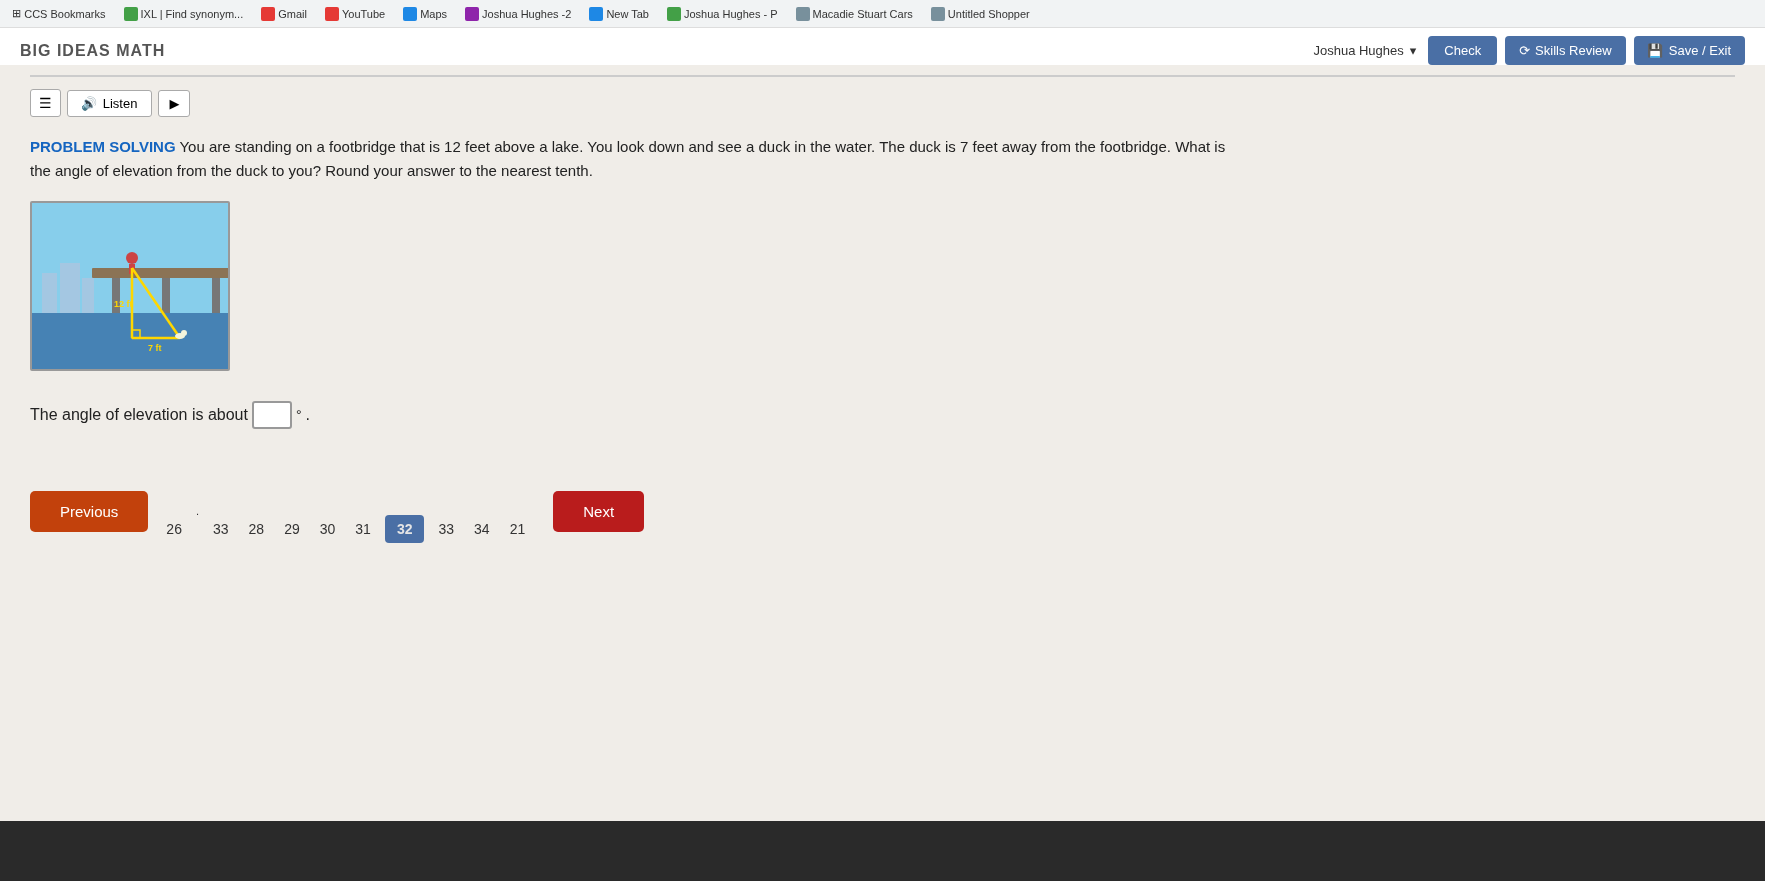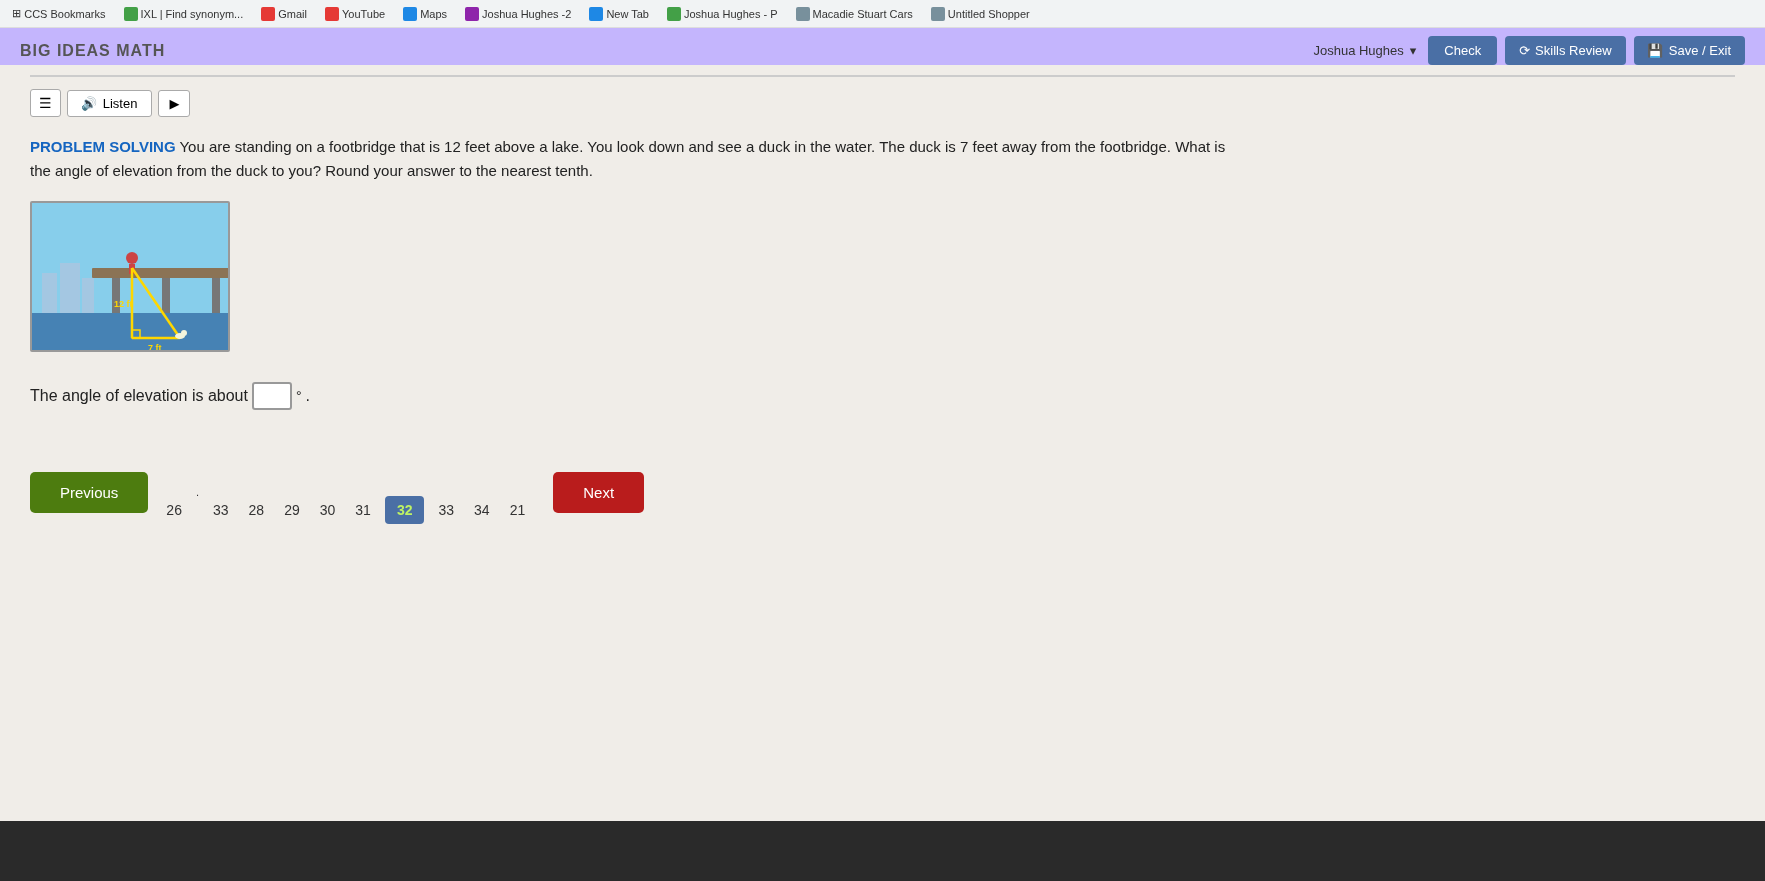--- a/index.html
+++ b/index.html
@@ -47,21 +47,21 @@
     
     .main-content {
       background: #f0ede8;
       height: calc(881px - 88px);
       position: relative;
       overflow: hidden;
     }
 
     
     .app-header {
-      background: #c4b5fd;
+      background: #ffffff;
       padding: 8px 20px 0 20px;
       display: flex;
       align-items: center;
       justify-content: space-between;
     }
 
     .app-logo {
       font-size: 16px;
       font-weight: bold;
       color: #555;
@@ -196,21 +196,21 @@
       max-width: 1200px;
     }
 
     .problem-title {
       color: #1565c0;
       font-weight: bold;
     }
 
     .problem-image {
       width: 200px;
-      height: 151px;
+      height: 170px;
       border: 2px solid #999;
       background: linear-gradient(180deg, #87ceeb 40%, #4682b4 100%);
       position: relative;
       margin-bottom: 30px;
       overflow: hidden;
       border-radius: 2px;
     }
 
     
     .answer-area {
@@ -238,21 +238,21 @@
 
     
     .nav-area {
       display: flex;
       align-items: center;
       gap: 12px;
       padding: 0 30px;
     }
 
     .btn-previous {
-      background: #4d7c0f;
+      background: #c2410c;
       color: white;
       border: none;
       padding: 12px 30px;
       border-radius: 5px;
       font-size: 15px;
       cursor: pointer;
       font-weight: 500;
     }
 
     .page-numbers {
@@ -264,21 +264,21 @@
     }
 
     .page-num {
       cursor: pointer;
       padding: 4px 6px;
       border-radius: 3px;
       margin-top: 36px;
     }
     .page-num.active {
       background: #4a6fa5;
-      color: #bef264;
+      color: #e5e5e5;
       padding: 6px 12px;
       border-radius: 4px;
       font-weight: bold;
     }
 
     .btn-next {
       background: #b91c1c;
       color: white;
       border: none;
       padding: 12px 30px;

